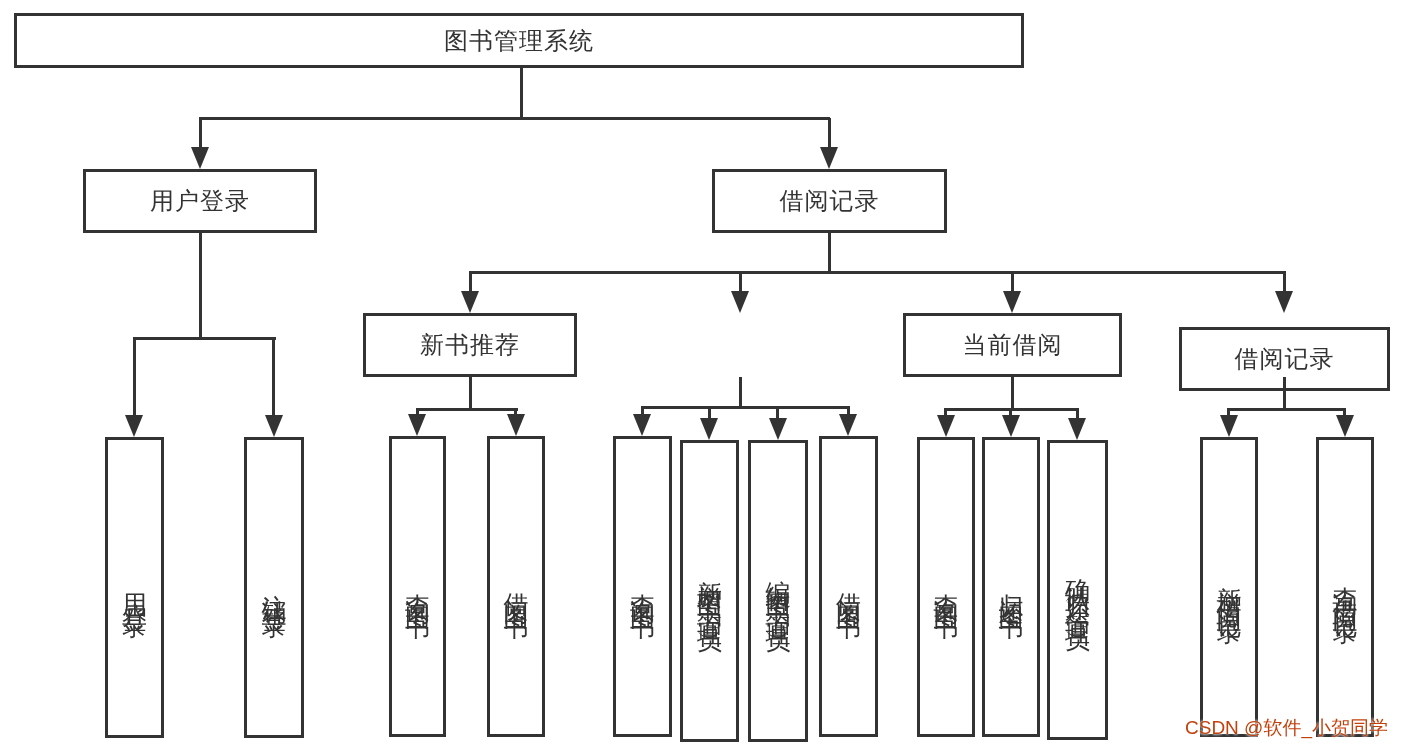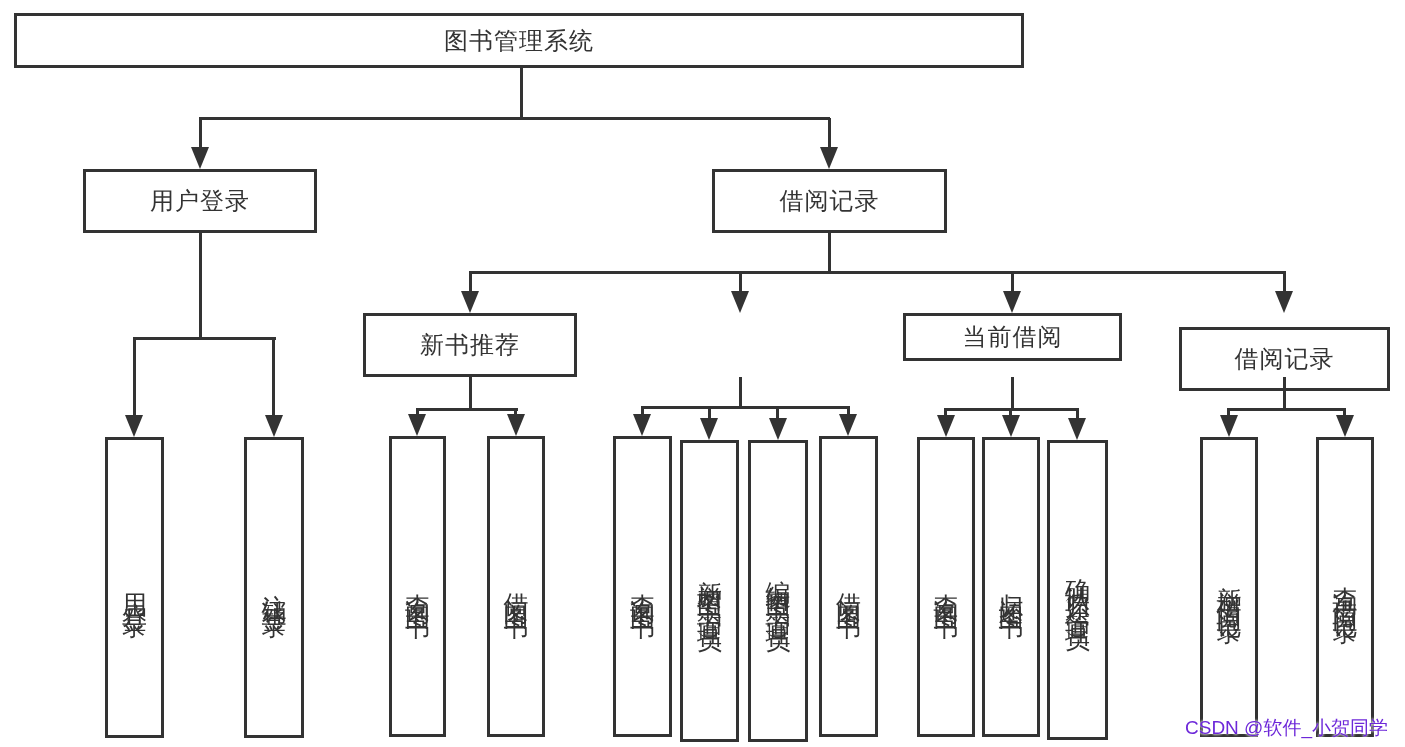--- a/index.html
+++ b/index.html
@@ -32,21 +32,21 @@
   .arr {
     position:absolute; width:0; height:0;
     border-left:9px solid transparent;
     border-right:9px solid transparent;
     border-top:22px solid #333333;
   }
   .watermark {
     position:absolute;
     left:1185px; top:715px;
     font-size:19px;
-    color:#6d28d9;
+    color:#c2410c;
     text-shadow:0 0 3px #ffffff, 0 0 3px #ffffff;
     white-space:nowrap;
     z-index:5;
   }
 </style>
 </head>
 <body>
 
 <div id="stage">
 
@@ -89,21 +89,21 @@
   <div class="vline" style="left:739px; top:272px; height:21px;"></div>
   <div class="arr" style="left:731px; top:291px;"></div>
   <div class="vline" style="left:1011px; top:272px; height:21px;"></div>
   <div class="arr" style="left:1003px; top:291px;"></div>
   <div class="vline" style="left:1283px; top:272px; height:21px;"></div>
   <div class="arr" style="left:1275px; top:291px;"></div>
 
   <div class="box" style="left:363px; top:313px; width:214px; height:64px;">
     <span class="hlabel">新书推荐</span>
   </div>
-  <div class="box" style="left:903px; top:313px; width:219px; height:48px;">
+  <div class="box" style="left:903px; top:313px; width:219px; height:64px;">
     <span class="hlabel">当前借阅</span>
   </div>
   <div class="box" style="left:1179px; top:327px; width:211px; height:64px;">
     <span class="hlabel">借阅记录</span>
   </div>
 
   <div class="vline" style="left:469px; top:377px; height:32px;"></div>
   <div class="hline" style="left:416px; top:408px; width:102px;"></div>
   <div class="vline" style="left:416px; top:409px; height:8px;"></div>
   <div class="arr" style="left:408px; top:414px;"></div>

